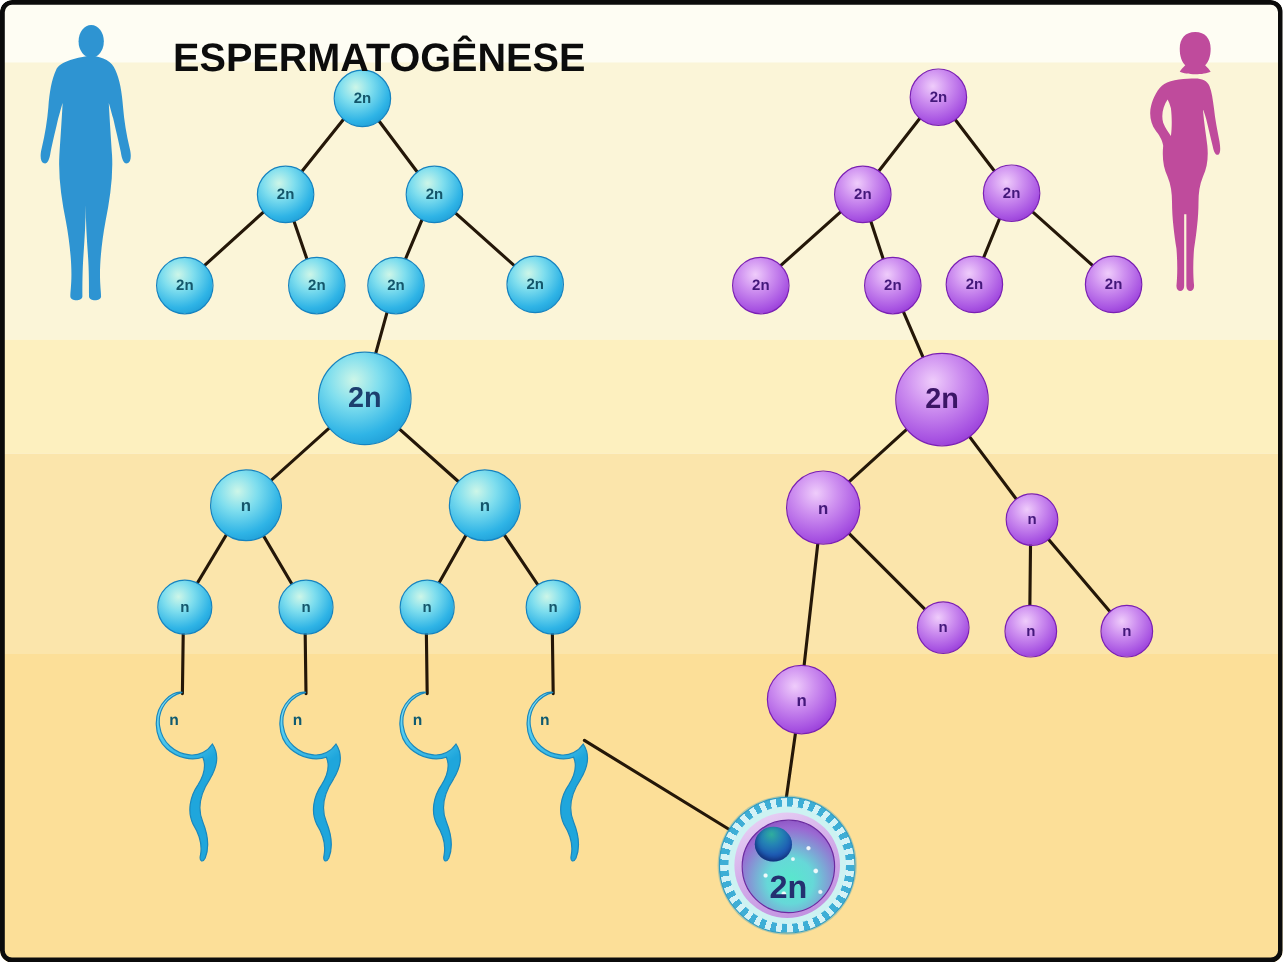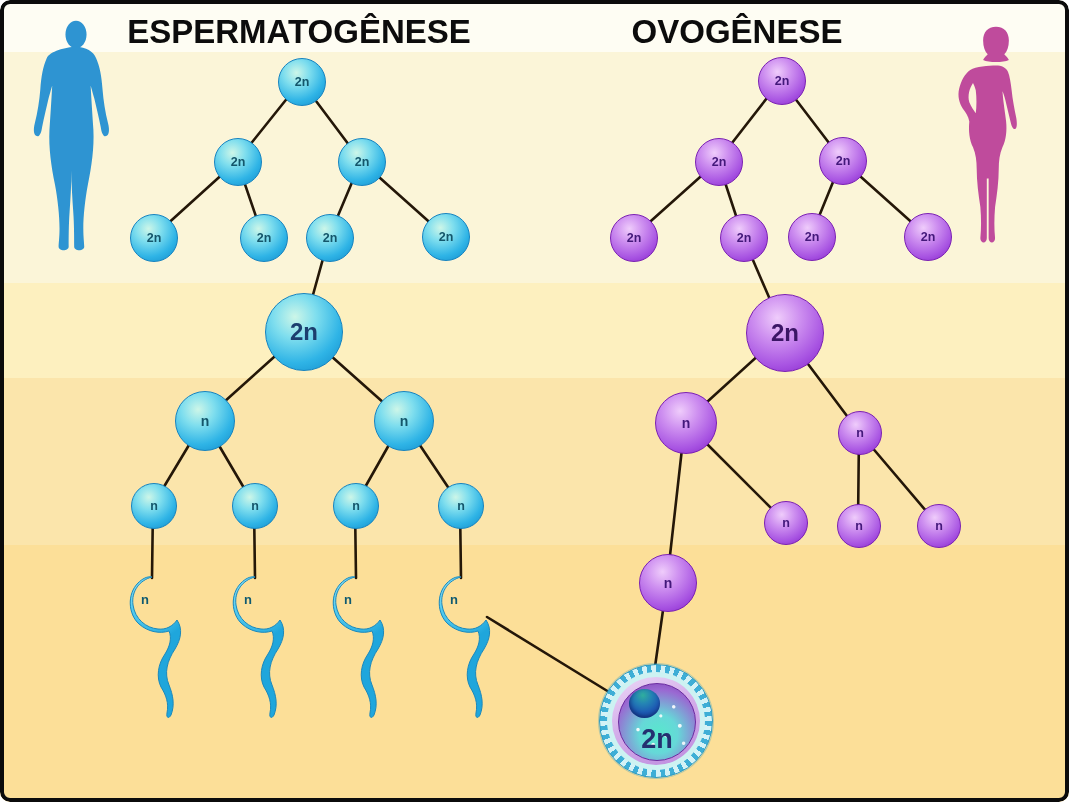--- a/index.html
+++ b/index.html
@@ -2,21 +2,21 @@
 <html><head>
 <meta charset="utf-8">
 <style>
   html,body{margin:0;padding:0;background:#ffffff;font-family:"Liberation Sans","DejaVu Sans",sans-serif;}
   .stage{position:relative;width:1069px;height:802px;background:#fff;border-radius:10px;overflow:hidden;}
   .frame{position:absolute;inset:0;border:4px solid #0b0b0b;border-radius:10px;pointer-events:none;z-index:60;}
   .band{position:absolute;left:0;width:100%;z-index:0;}
   #lines-svg{position:absolute;left:0;top:0;z-index:10;}
   .layer-cells{position:absolute;left:0;top:0;width:100%;height:100%;z-index:20;pointer-events:none;}
   .title{position:absolute;top:13px;transform:translateX(-50%);font-size:33px;font-weight:900;letter-spacing:0px;color:#0c0c0c;z-index:30;white-space:nowrap;}
-  .title-left{left:299px;}
+  .title-left{left:316px;margin-top:16px;}
   .title-right{left:737px;}
   .cell{position:absolute;border-radius:50%;display:flex;align-items:center;justify-content:center;font-weight:bold;}
   .cell.blue{background:radial-gradient(circle at 38% 30%, #cdf6e8 0%, #7fdeee 30%, #2fb4e6 65%, #1a97d2 88%, #1486c4 100%);border:1px solid #1583c0;color:#14566b;}
   .cell.purple{background:radial-gradient(circle at 40% 30%, #efccfb 0%, #ce90f0 32%, #a854e2 68%, #8e30d0 90%, #7c22bc 100%);border:1px solid #7a1fb4;color:#43187a;}
   .cell.big.blue{color:#1c3e6e;}
   .cell.big.purple{color:#3b1566;}
   .silhouette{position:absolute;z-index:5;}
   
   .egg{position:absolute;width:114px;height:114px;z-index:25;}
   .egg-beads{position:absolute;inset:0;border-radius:50%;
@@ -239,16 +239,15 @@
       C58,86 60,97 61,106 C62,116 61,126 57,134 C54,141 53,149 53,157
       C53,171 51,186 49,199 C48,211 48,223 49,233 C49,239 42,239 42,233
       L42,168 L40,168 L40,233 C40,239 33,239 33,233
       C34,223 34,211 33,199 C31,186 29,171 29,157 C29,149 28,141 25,134
       C21,126 20,116 21,106 C20,100 17,96 14,92 C10,86 8,78 10,70
       C12,62 16,54 22,50 C28,46 42,45 50,45 Z
       M25,64 C21,70 19,78 21,85 C23,90 26,94 28,97 C29,90 29,80 28,72 C27,68 26,66 25,64 Z"></path>
   </svg>
 
   <div class="title title-left">ESPERMATOGÊNESE</div>
-  <div class="title title-right">OVOGÊNESE</div>
 
   <div class="frame"></div>
 </div>
 
 </body></html>

